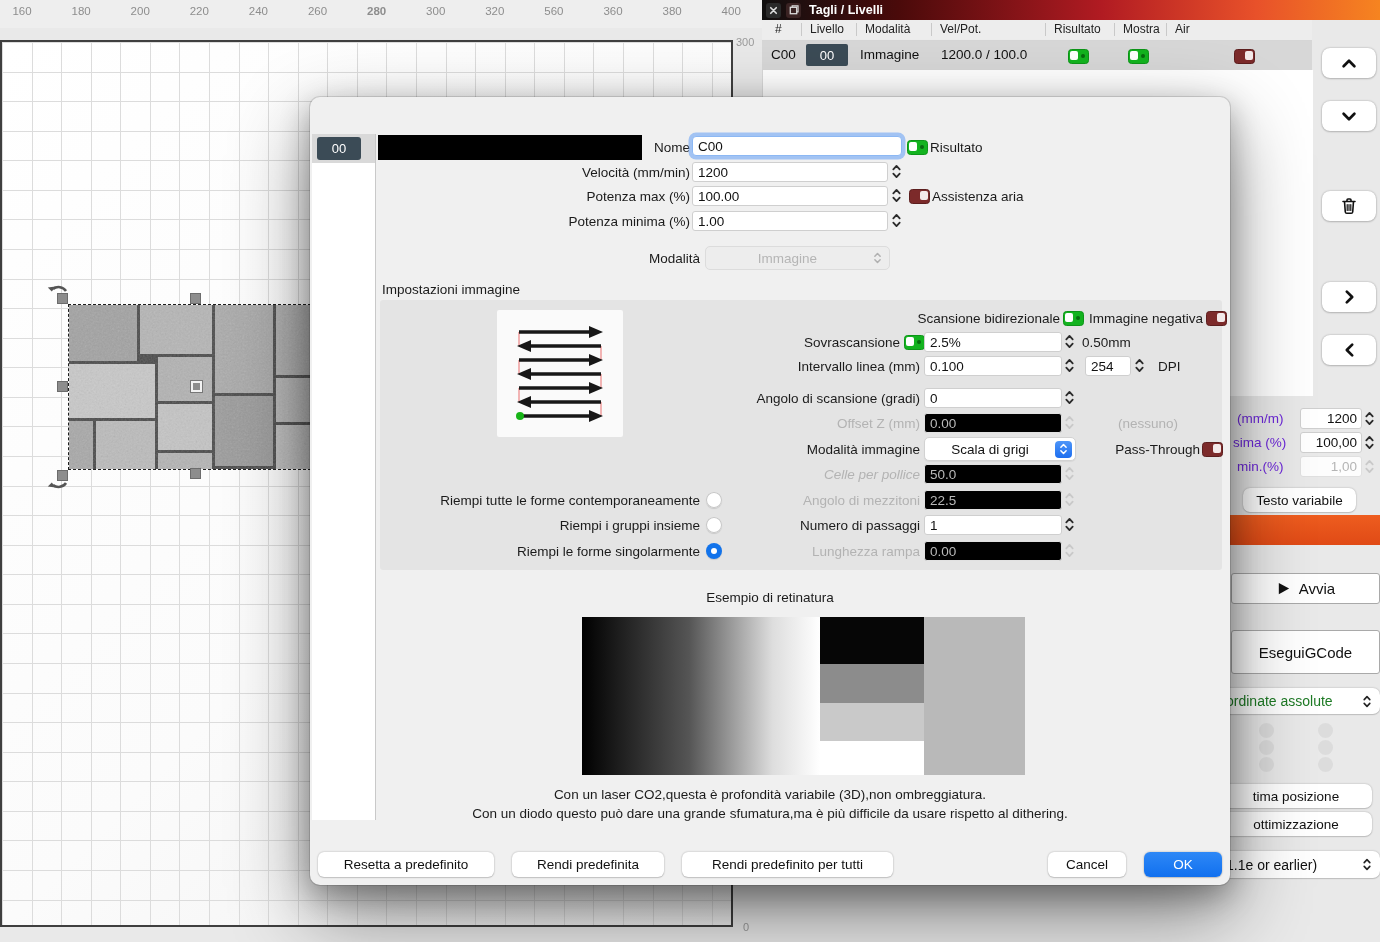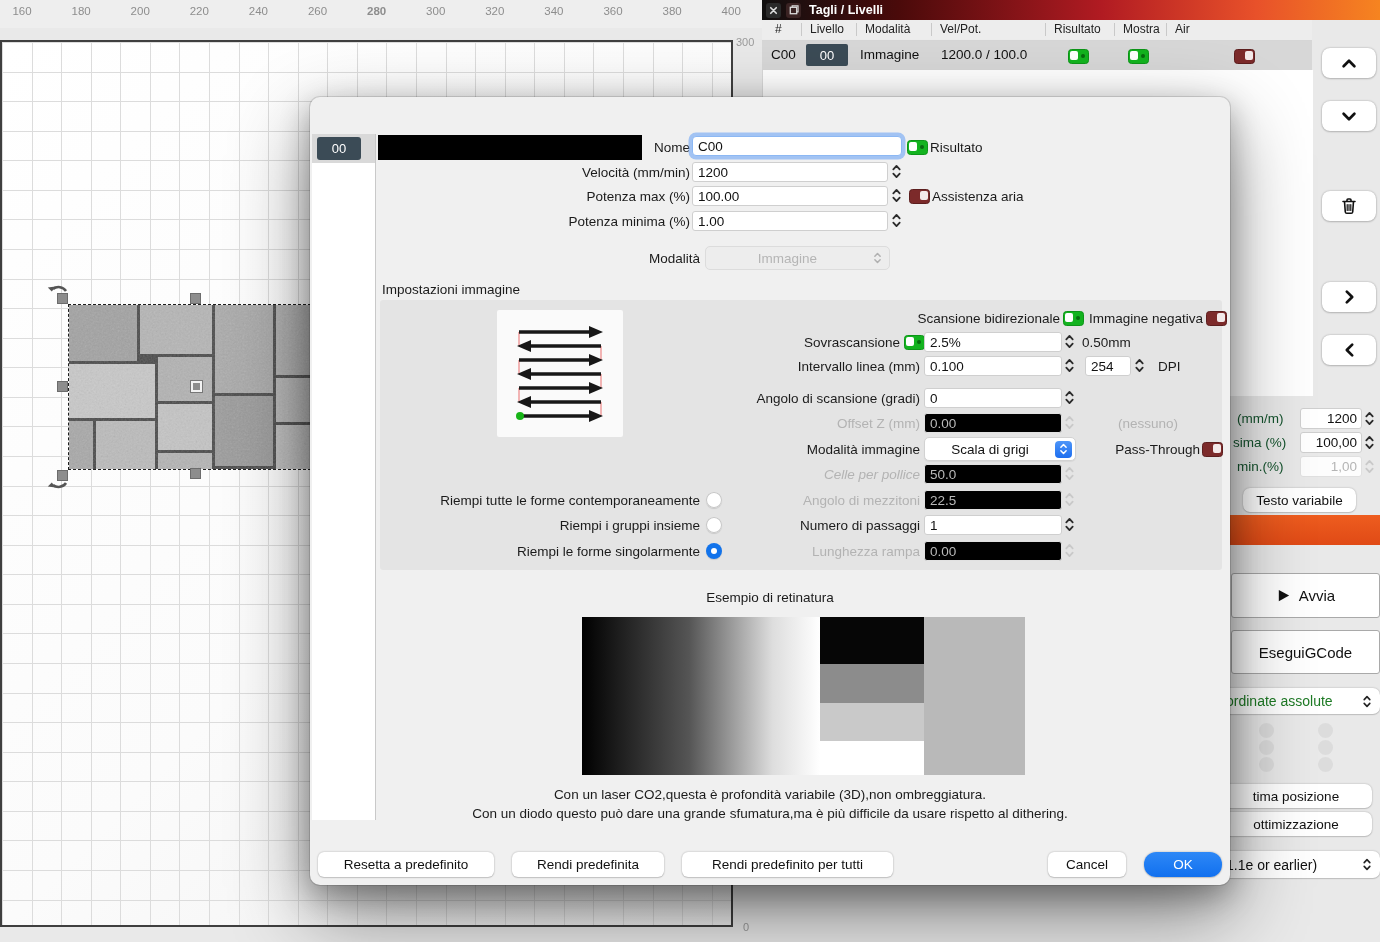--- a/index.html
+++ b/index.html
@@ -54,21 +54,21 @@
   .toggle.on .dot{position:absolute;right:3px;top:4px;width:4px;height:4px;
                   border-radius:50%;background:#086b10;}
   .toggle.off{background:#7c2a2a;border:1px solid #5c1e1e;}
   .toggle.off .knob{position:absolute;right:1px;top:1px;width:8px;height:9px;
                     background:#f3e9e9;border-radius:2px;}
   
   .side-btn{position:absolute;left:1322px;width:54px;height:30px;background:#fff;
             border-radius:8px;box-shadow:0 0 2px rgba(0,0,0,.3),0 1px 2px rgba(0,0,0,.15);
             display:flex;align-items:center;justify-content:center;color:#111;}
   
-  .mini-label{position:absolute;font-size:13.5px;color:#14532d;}
+  .mini-label{position:absolute;font-size:13.5px;color:#6d28d9;}
   .mini-input{position:absolute;width:62px;height:21px;background:#fff;
               border:1px solid #cfcfcf;border-radius:3px;box-sizing:border-box;
               font-size:13.5px;text-align:right;padding:0 4px;font-family:inherit;color:#111;}
   .mini-input:disabled{color:#b5b5b5;background:#fdfdfd;border-color:#e0e0e0;}
   .spin{position:absolute;width:11px;height:17px;color:#2b2b2b;}
   .spin.dis{color:#c9c9c9;}
   .pill{position:absolute;background:#fff;border:none;border-radius:7px;
         box-shadow:0 0 2px rgba(0,0,0,.28),0 1px 1px rgba(0,0,0,.12);
         font-size:13.5px;font-family:inherit;color:#111;}
   #orange-bar{left:1224px;top:515px;width:156px;height:30px;
@@ -116,21 +116,21 @@
          box-shadow:inset 0 0 0 1px #c6c6c6,0 1px 1px rgba(0,0,0,.12);}
   .radio.checked{background:#1273eb;box-shadow:0 1px 1px rgba(0,0,0,.12);}
   .radio.checked::after{content:"";position:absolute;left:5px;top:5px;width:6px;height:6px;
          background:#fff;border-radius:50%;}
   #img-group{left:70px;top:203px;width:842px;height:270px;background:#e4e4e4;border-radius:3px;}
   #scan-box{left:187px;top:213px;width:126px;height:127px;background:#fafafa;border-radius:2px;}
   #dither-img{left:272px;top:520px;width:443px;height:158px;}
   .mac-btn{position:absolute;height:25px;background:#fff;border:none;border-radius:6px;
        box-shadow:0 0 2px rgba(0,0,0,.3),0 1px 1px rgba(0,0,0,.12);
        font-size:13.5px;font-family:inherit;color:#111;}
-  .mac-btn.primary{background:linear-gradient(#2e88f6,#1170ef);color:#fff;border-radius:12px;}
+  .mac-btn.primary{background:linear-gradient(#2e88f6,#1170ef);color:#fff;}
   .caption{position:absolute;width:100%;text-align:center;font-size:13.5px;color:#1b1b1b;}
   .suffix{position:absolute;font-size:13.5px;color:#1b1b1b;}
   svg.icon{display:block;}
 </style>
 </head>
 <body>
 
 <svg width="0" height="0" style="position:absolute">
   <symbol id="updown" viewBox="0 0 10 16">
     <path d="M2 6 L5 2.8 L8 6" fill="none" stroke="currentColor" stroke-width="1.7" stroke-linecap="round" stroke-linejoin="round"></path>
@@ -173,21 +173,21 @@
 <div class="abs" id="ruler">
     <span class="ruler-num" style="left: 2px;">160</span>
     <span class="ruler-num" style="left: 61.1px;">180</span>
     <span class="ruler-num" style="left: 120.2px;">200</span>
     <span class="ruler-num" style="left: 179.3px;">220</span>
     <span class="ruler-num" style="left: 238.4px;">240</span>
     <span class="ruler-num" style="left: 297.5px;">260</span>
     <span class="ruler-num" style="left: 356.6px; font-weight: bold;">280</span>
     <span class="ruler-num" style="left: 415.7px;">300</span>
     <span class="ruler-num" style="left: 474.8px;">320</span>
-    <span class="ruler-num" style="left: 533.9px;">340</span>
+    <span class="ruler-num" style="left: 533.9px;">560</span>
     <span class="ruler-num" style="left: 593px;">360</span>
     <span class="ruler-num" style="left: 652.1px;">380</span>
     <span class="ruler-num" style="left: 711.2px;">400</span>
   </div>
 <div class="abs" id="ws-frame"></div>
 <div class="axis-label" style="left:736px;top:36px;">300</div>
 <div class="axis-label" style="left:743px;top:921px;">0</div>
 
 <div class="abs" id="sel-rect">
   <svg class="icon" width="241" height="164" viewBox="0 0 241 164">
@@ -321,21 +321,21 @@
   </svg>
 <div class="mini-label" style="left:1237px;top:459px;">min.(%)</div>
 <input class="mini-input" style="left: 1300px; top: 456px;" disabled="" value="1,00">
 <svg class="spin dis" style="left:1364px;top:458px;">
     <use href="#updown" width="11" height="17"></use>
   </svg>
 <button class="pill" style="left:1243px;top:488px;width:113px;height:24px;">Testo variabile</button>
 
 <div class="abs" id="orange-bar"></div>
 
-<button class="laser-btn" style="top:573px;height:45px;">
+<button class="laser-btn" style="top:573px;height:31px;">
   <svg class="icon" width="15" height="15">
       <use href="#play"></use>
     </svg>
   <span>Avvia</span>
 </button>
 <button class="laser-btn" style="top:630px;height:44px;">
   <span>EseguiGCode</span>
 </button>
 <div class="sel-pill" style="left:1220px;top:688px;width:160px;height:26px;">
   <span style="color:#1d7a24;margin-left:6px;flex:1;">ordinate assolute</span>

